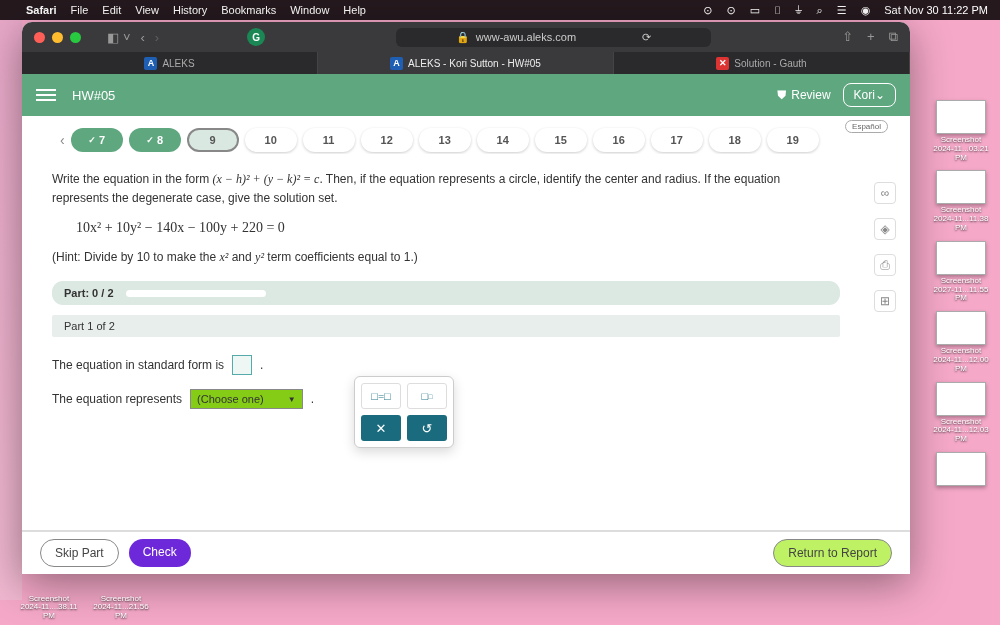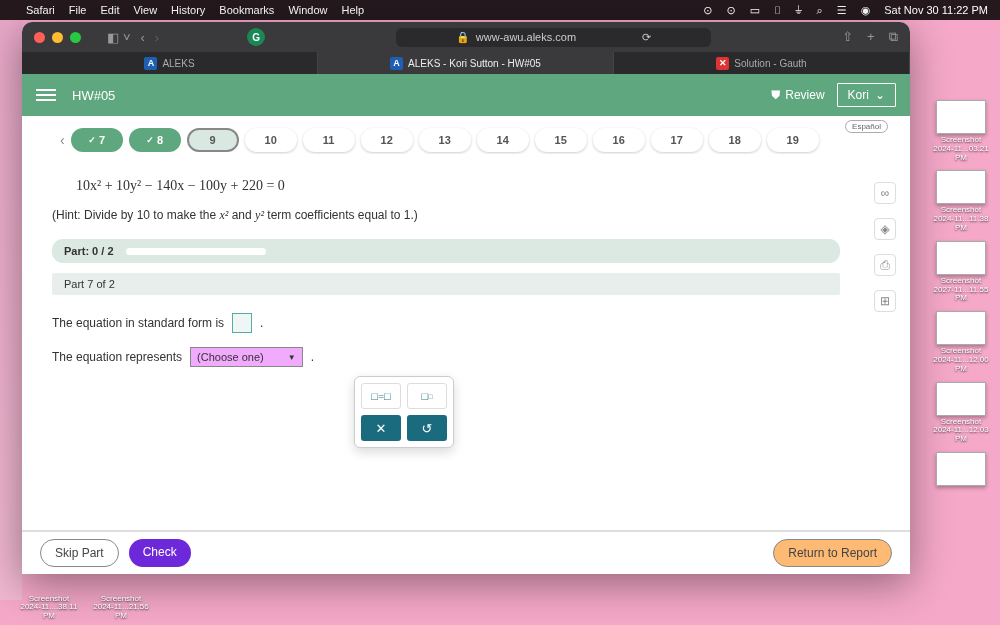--- a/index.html
+++ b/index.html
@@ -30,21 +30,21 @@
 .tab-icon-x { width:13px; height:13px; background:#d33; border-radius:2px; color:#fff; font-size:9px; font-weight:bold; display:inline-flex; align-items:center; justify-content:center; }
 
 
 .aleks-header { height: 42px; background: #5fa77f; display: flex; align-items: center; padding: 0 14px; color: #fff; justify-content: space-between; }
 .aleks-left { display: flex; align-items: center; gap: 16px; }
 .hamburger { width: 20px; display: flex; flex-direction: column; gap: 3px; cursor: pointer; }
 .hamburger span { height: 2px; background: #fff; }
 .hw-title { font-size: 13px; }
 .aleks-right { display: flex; align-items: center; gap: 12px; }
 .review-btn { display: flex; align-items: center; gap: 5px; font-size: 12px; }
-.user-btn { border: 1.5px solid #fff; border-radius: 1px; padding: 4px 10px; display: flex; align-items: center; gap: 6px; font-size: 12px; }
+.user-btn { border: 1.5px solid #fff; border-radius: 8px; padding: 4px 10px; display: flex; align-items: center; font-size: 12px; }
 
 
 .qnav-wrap { background: #fff; padding: 12px 32px 2px; position: relative; display: flex; align-items: center; }
 .qnav-arrow { color:#888; font-size:14px; padding: 0 6px; cursor:pointer; }
 .qnav { display: flex; gap: 6px; flex: 1; }
 .pill { min-width: 52px; height: 24px; border-radius: 12px; display: flex; align-items: center; justify-content: center; font-size: 11px; font-weight: 600; cursor: pointer; }
 .pill.done { background: #5fa77f; color: #fff; }
 .pill.current { background: #d9e8e0; color: #555; border: 2px solid #888; }
 .pill.todo { background: #fff; color: #555; box-shadow: 0 1px 3px rgba(0,0,0,0.2); }
 .pill .check { font-size: 9px; margin-right: 3px; }
@@ -59,35 +59,35 @@
 
 .sidebar-icons { position: absolute; right: 14px; top: 28px; display: flex; flex-direction: column; gap: 14px; color: #888; }
 .sidebar-icons div { width: 22px; height: 22px; border: 1px solid #ddd; border-radius: 4px; display: flex; align-items: center; justify-content: center; font-size: 12px; cursor: pointer; }
 
 .part-bar { background: #dce8e2; padding: 6px 12px; font-size: 11px; font-weight: 600; display: flex; align-items: center; gap: 12px; border-radius: 11px; margin-bottom: 10px; margin-right: 40px; }
 .progress-track { flex: 0 0 140px; height: 7px; background: #fff; border-radius: 4px; }
 .part-label-bar { background: #e8eeeb; padding: 5px 12px; font-size: 11px; border-radius: 2px; margin-bottom: 18px; margin-right: 40px; }
 
 .answer-row { display: flex; align-items: center; gap: 8px; font-size: 12px; margin-bottom: 14px; }
 .answer-box { width: 20px; height: 20px; border: 1px solid #5aa; background: #eef7f4; }
-.dropdown { border: 1px solid #888; padding: 3px 6px; font-size: 11px; background: #f0abfc; display: inline-flex; align-items: center; gap: 24px; cursor: pointer; }
+.dropdown { border: 1px solid #888; padding: 3px 6px; font-size: 11px; background: #84cc16; display: inline-flex; align-items: center; gap: 24px; cursor: pointer; }
 .dropdown::after { content: "▼"; font-size: 8px; }
 
 .tool-float { position: absolute; left: 332px; top: 222px; background: #fff; border: 1px solid #ccc; border-radius: 6px; padding: 6px; box-shadow: 0 4px 12px rgba(0,0,0,0.15); display: flex; flex-direction: column; gap: 6px; }
 .tool-row { display: flex; gap: 6px; }
 .tool-btn { width: 40px; height: 26px; border: 1px solid #ddd; border-radius: 3px; display: flex; align-items: center; justify-content: center; font-size: 11px; color: #2a7a8c; cursor: pointer; font-family: 'Times New Roman', serif; }
 .action-btn { flex:1; height: 26px; background: #1a6b7d; border-radius: 3px; display: flex; align-items: center; justify-content: center; color: #fff; font-size: 13px; cursor: pointer; }
 
 
 .footer { height: 44px; border-top: 2px solid #ddd; display: flex; align-items: center; justify-content: space-between; padding: 0 18px; background: #fff; }
 .footer-left { display: flex; gap: 10px; }
 .btn { padding: 6px 14px; border-radius: 14px; font-size: 12px; cursor: pointer; }
 .btn.skip { background: #fff; border: 1.5px solid #888; color: #444; }
 .btn.check { background: #6d28d9; color: #fff; border: none; }
-.btn.return { background: #fdba74; border: 1.5px solid #888; color: #444; }
+.btn.return { background: #bef264; border: 1.5px solid #888; color: #444; }
 .copyright { position: absolute; bottom: 0; right: 16px; font-size: 8px; color: #888; padding: 2px 0; }
 .copyright a { color: #888; }
 
 
 .desk-thumbs { position: absolute; right: 8px; top: 100px; display: flex; flex-direction: column; gap: 8px; }
 .thumb { width: 62px; text-align: center; }
 .thumb-img { width: 50px; height: 34px; background: #fff; border: 1px solid #aaa; margin: 0 auto 2px; box-shadow: 0 2px 4px rgba(0,0,0,0.3); }
 .thumb-label { font-size: 8px; color: #fff; text-shadow: 0 1px 2px rgba(0,0,0,0.8); line-height: 1.1; }
 
 
@@ -97,21 +97,21 @@
 .bg-strip-left { position: absolute; left: 0; top: 20px; width: 22px; height: 580px; background: linear-gradient(#e8a8c8, #f0b8d0); }
 </style>
 </head>
 <body>
 
 <div class="bg-strip-left"></div>
 
 <div class="menubar">
   <div class="menubar-left">
     <span class="apple-icon"></span>
-    <span style="font-weight:400">Safari</span>
+    <span style="font-weight:700">Safari</span>
     <span>File</span>
     <span>Edit</span>
     <span>View</span>
     <span>History</span>
     <span>Bookmarks</span>
     <span>Window</span>
     <span>Help</span>
   </div>
   <div class="menubar-right">
     <span>⊙</span>
@@ -238,30 +238,33 @@
   </div>
 
   <div class="content">
     <div class="sidebar-icons">
       <div>∞</div>
       <div>◈</div>
       <div>⎙</div>
       <div>⊞</div>
     </div>
 
+    <div class="question-text">
+      <span>Write the equation in the form </span><span class="math">(x − h)² + (y − k)² = c</span><span>. Then, if the equation represents a circle, identify the center and radius. If the equation represents the degenerate case, give the solution set.</span>
+    </div>
     <div class="equation">10x² + 10y² − 140x − 100y + 220 = 0</div>
     <div class="hint">
       <span>(Hint: Divide by 10 to make the </span><span class="math">x²</span><span> and </span><span class="math">y²</span><span> term coefficients equal to 1.)</span>
     </div>
 
     <div class="part-bar">
       <span>Part: 0 / 2</span>
       <div class="progress-track"></div>
     </div>
-    <div class="part-label-bar">Part 7 of 2</div>
+    <div class="part-label-bar">Part 1 of 2</div>
 
     <div class="answer-row">
       <span>The equation in standard form is</span>
       <span class="answer-box"></span>
         <span>.</span>
     </div>
     <div class="answer-row">
       <span>The equation represents</span>
       <span class="dropdown">
           <span>(Choose one)</span>

